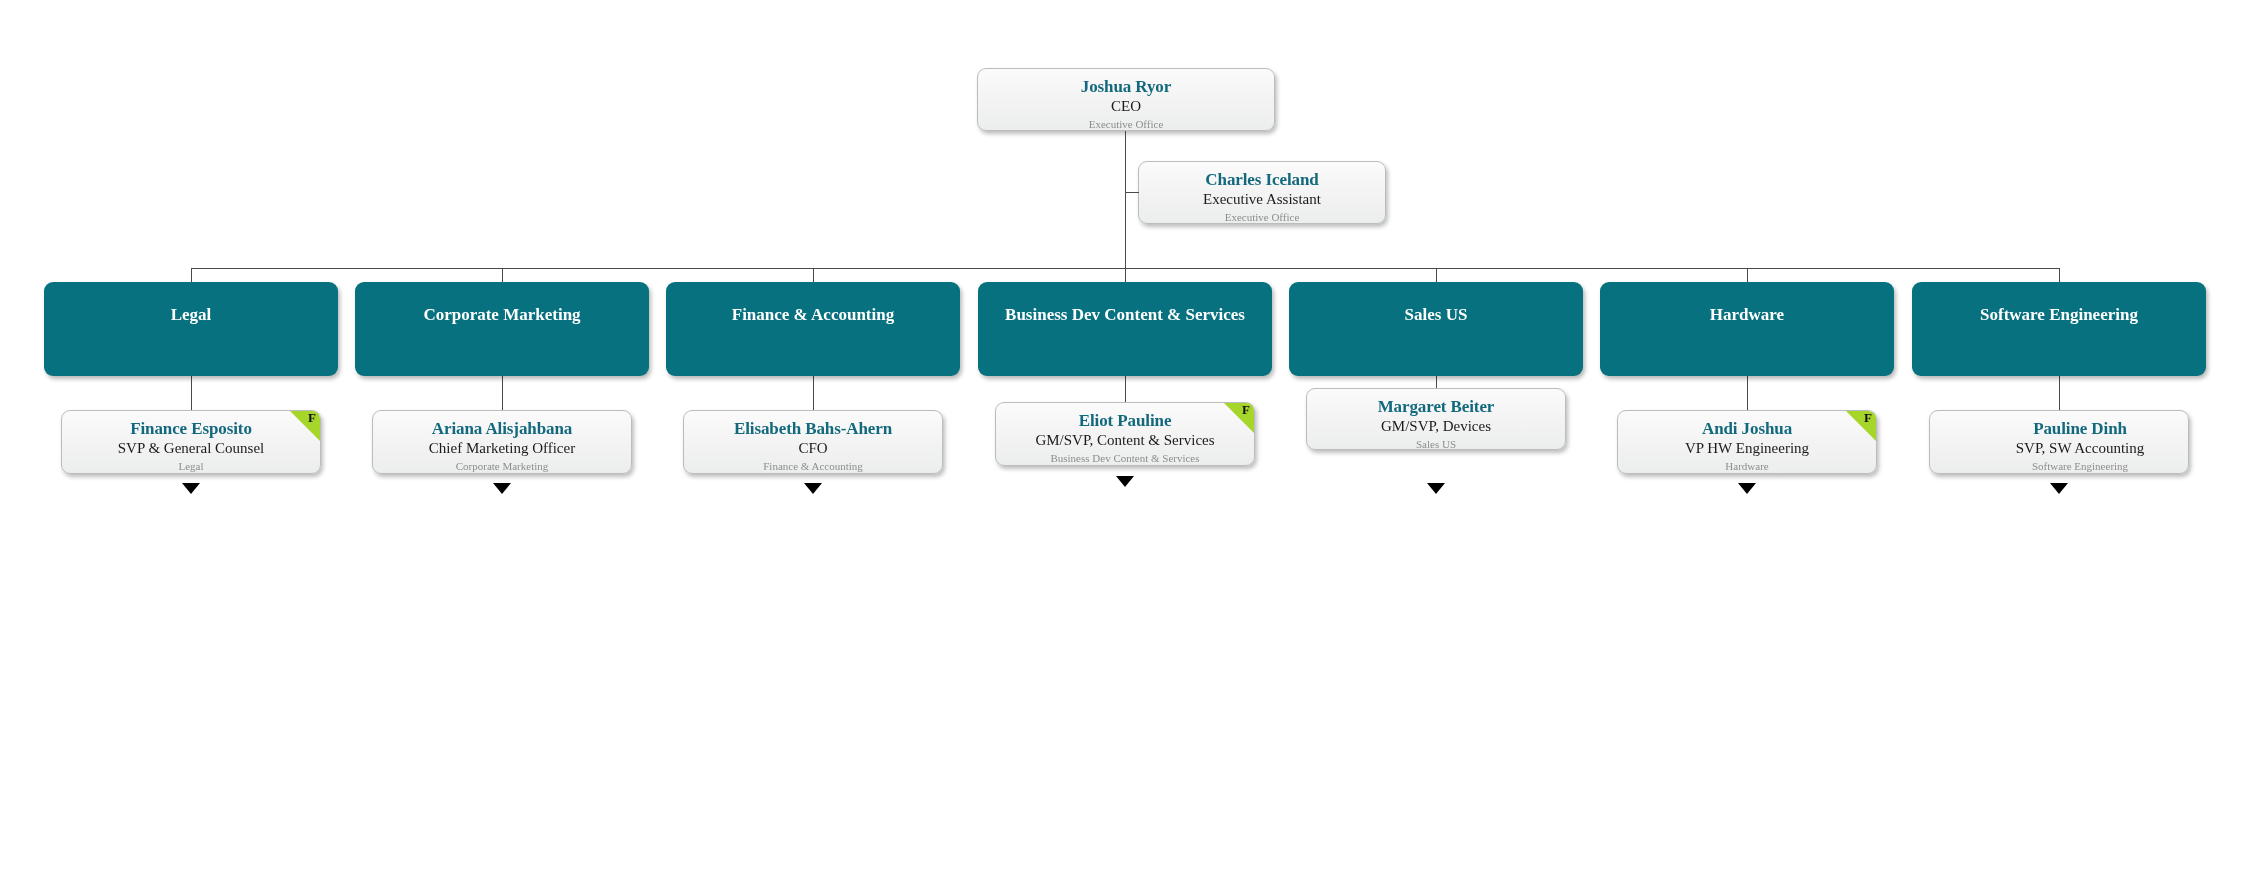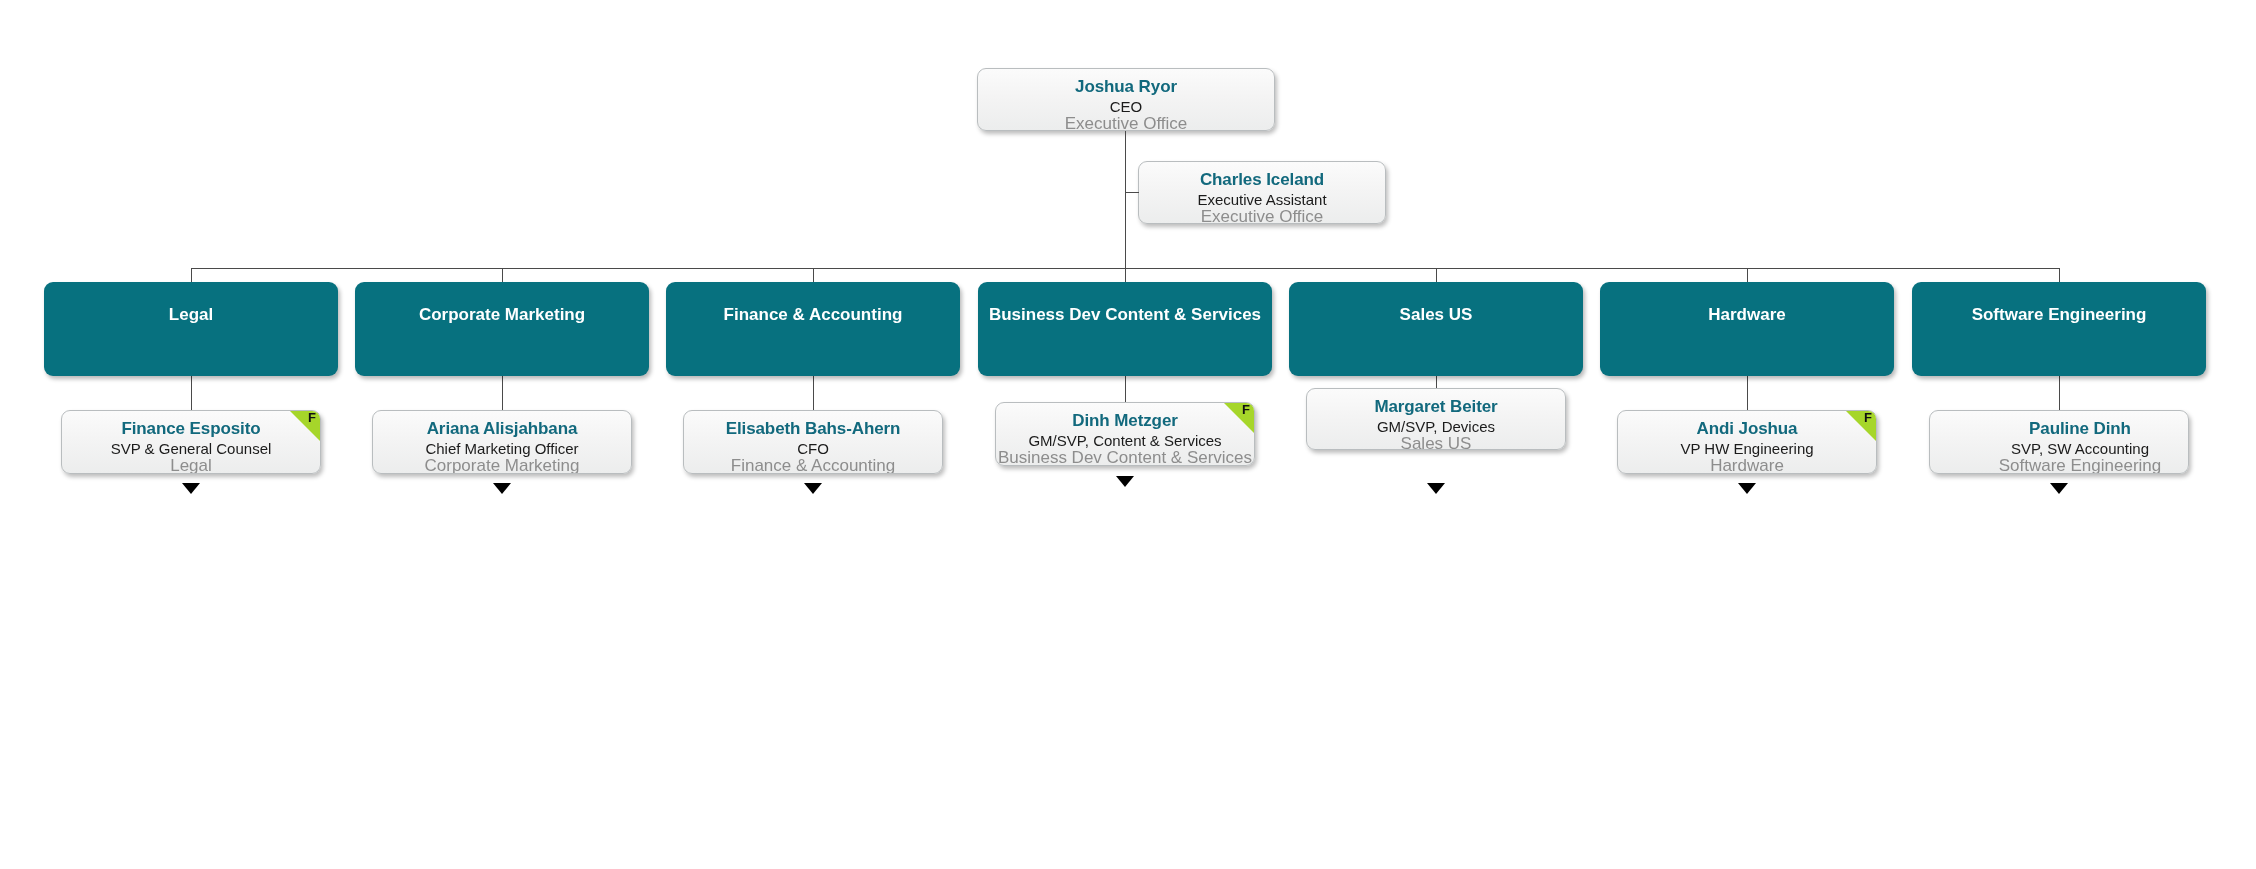--- a/index.html
+++ b/index.html
@@ -12,20 +12,21 @@
     font-family: "Liberation Sans", sans-serif;
     -webkit-font-smoothing: antialiased;
   }
 
   #canvas {
     position: relative;
     width: 2256px;
     height: 869px;
     background: #ffffff;
     overflow: hidden;
+    font-family: Liberation Serif, serif;
   }
 
   
   .conn {
     position: absolute;
     background: #4a4a4a;
   }
   .conn.h { height: 1px; }
   .conn.v { width: 1px; }
 
@@ -50,21 +51,21 @@
     white-space: nowrap;
   }
   .pcard .ptitle {
     color: #1b1b1b;
     font-size: 15px;
     line-height: 19px;
     white-space: nowrap;
   }
   .pcard .pdept {
     color: #8d8d8d;
-    font-size: 17px;
+    font-size: 11px;
     line-height: 16px;
     white-space: nowrap;
   }
 
   
   .fbadge {
     position: absolute;
     top: 0;
     right: 0;
     width: 30px;
@@ -206,21 +207,21 @@
     <div class="ptitle">CFO</div>
     <div class="pdept">Finance &amp; Accounting</div>
   </div>
   <div class="arrow" style="left:804px; top:483px;"></div>
 
   <div class="pcard" style="left:995px; top:402px; width:260px; height:64px;">
     <div class="fbadge">
       <span class="tri"></span>
       <span class="fletter">F</span>
     </div>
-    <div class="pname">Dinh Metzger</div>
+    <div class="pname">Eliot Pauline</div>
     <div class="ptitle">GM/SVP, Content &amp; Services</div>
     <div class="pdept">Business Dev Content &amp; Services</div>
   </div>
   <div class="arrow" style="left:1116px; top:476px;"></div>
 
   <div class="pcard" style="left:1306px; top:388px; width:260px; height:62px;">
     <div class="pname">Margaret Beiter</div>
     <div class="ptitle">GM/SVP, Devices</div>
     <div class="pdept">Sales US</div>
   </div>

